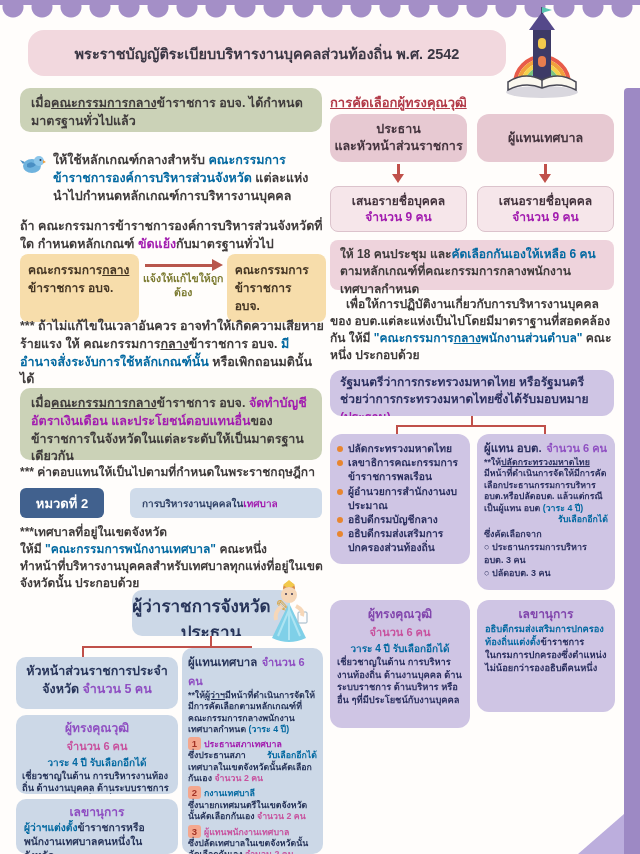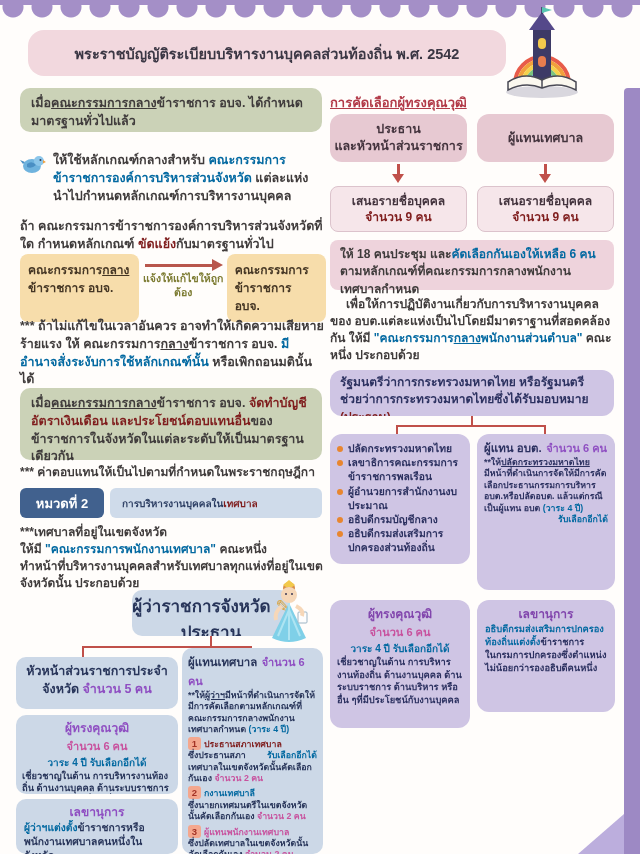--- a/index.html
+++ b/index.html
@@ -18,21 +18,21 @@
   .ribbon { right:0; top:88px; width:16px; height:766px; background:#9d89c4; border-radius:4px 0 0 0; }
   .ribbon-fold { right:16px; bottom:0; width:46px; height:40px; background:#bcaedd;
     clip-path: polygon(100% 0, 100% 100%, 0 100%); }
 
   .title-banner { left:28px; top:30px; width:478px; height:46px; background:#f2d8de; border-radius:16px;
     display:flex; align-items:center; justify-content:center; font-size:14.5px; font-weight:700; color:#3b3744; }
 
   
   .txt { font-size:12.5px; font-weight:700; color:#3f3b3b; line-height:1.42; }
   .red { color:#0369a1; }
-  .orange { color:#7f1d1d; }
+  .orange { color:#a21caf; }
   .violet { color:#8f4fc2; }
   .magenta { color:#c8529e; }
   .u { text-decoration:underline; }
 
   .sage { background:#cbd2b7; border-radius:10px; padding:7px 11px; }
 
   .note-row { display:flex; gap:7px; align-items:flex-start; }
 
   
   .fbox { background:#f7ddab; border-radius:8px; padding:7px 8px; font-size:12px; font-weight:700; color:#453624; line-height:1.5; }
@@ -151,21 +151,21 @@
   <div class="blk txt" style="left:20px; top:318px; width:304px;">
     <span>*** ถ้าไม่แก้ไขในเวลาอันควร อาจทำให้เกิดความเสียหายร้ายแรง ให้ คณะกรรมการ</span><span class="u">กลาง</span><span>ข้าราชการ อบจ. </span><span class="red">มีอำนาจสั่งระงับการใช้หลักเกณฑ์นั้น</span><span> หรือเพิกถอนมตินั้นได้</span>
   </div>
 
   <div class="blk sage txt" style="left:20px; top:388px; width:302px; height:72px;">
     <span>เมื่อ</span><span class="u">คณะกรรมการกลาง</span><span>ข้าราชการ อบจ. </span><span class="orange">จัดทำบัญชีอัตราเงินเดือน และประโยชน์ตอบแทนอื่น</span><span>ของข้าราชการในจังหวัดในแต่ละระดับให้เป็นมาตรฐานเดียวกัน</span>
   </div>
 
   <div class="blk txt" style="left:20px; top:464px; width:304px; font-size:12px;">*** ค่าตอบแทนให้เป็นไปตามที่กำหนดในพระราชกฤษฎีกา</div>
 
-  <div class="blk chap" style="left:20px; top:488px; width:302px;">
+  <div class="blk chap" style="left:20px; top:488px; width:302px;gap:20px;">
     <div class="badge">หมวดที่ 2</div>
     <div class="bar">
       <span>การบริหารงานบุคคลใน</span>
         <span class="orange">เทศบาล</span>
     </div>
   </div>
 
   <div class="blk txt" style="left:20px; top:524px; width:306px; font-size:12px;">
     <span>***เทศบาลที่อยู่ในเขตจังหวัด</span><br>
     <span>ให้มี </span><span class="red">"คณะกรรมการพนักงานเทศบาล"</span><span> คณะหนึ่ง</span><br>
@@ -293,20 +293,25 @@
 
   <div class="blk purbox" style="left:477px; top:434px; width:138px; height:156px; padding:4px 7px;">
     <div>
       <span style="font-size:11.5px;">ผู้แทน อบต.</span>
       <span class="violet" style="font-size:11px;">จำนวน 6 คน</span>
     </div>
     <div style="font-size:8.8px; line-height:1.3;">
       <span>**ให้</span><span class="u">ปลัดกระทรวงมหาดไทย</span><span>มีหน้าที่ดำเนินการจัดให้มีการคัดเลือกประธานกรรมการบริหาร อบต.หรือปลัดอบต. แล้วแต่กรณี เป็นผู้แทน อบต </span><span class="red">(วาระ 4 ปี)</span>
       <span class="red" style="display:block; text-align:right;">รับเลือกอีกได้</span>
     </div>
+    <div style="font-size:9px; line-height:1.45; margin-top:2px;">
+      <span>ซึ่งคัดเลือกจาก</span><br>
+      <span>○  ประธานกรรมการบริหาร อบต. 3 คน</span><br>
+      <span>○  ปลัดอบต.  3 คน</span>
+    </div>
   </div>
 
   <div class="blk purbox" style="left:330px; top:600px; width:140px; height:128px; text-align:center; padding:4px 7px;">
     <div class="ttl">ผู้ทรงคุณวุฒิ</div>
     <div class="magenta" style="font-size:11px;">จำนวน 6 คน</div>
     <div class="red" style="font-size:10px;">วาระ 4 ปี รับเลือกอีกได้</div>
     <div style="font-size:9.3px; text-align:left; line-height:1.35;">เชี่ยวชาญในด้าน การบริหารงานท้องถิ่น ด้านงานบุคคล ด้านระบบราชการ ด้านบริหาร หรืออื่น ๆที่มีประโยชน์กับงานบุคคล</div>
   </div>
 
   <div class="blk purbox" style="left:477px; top:600px; width:138px; height:112px; padding:4px 8px;">

